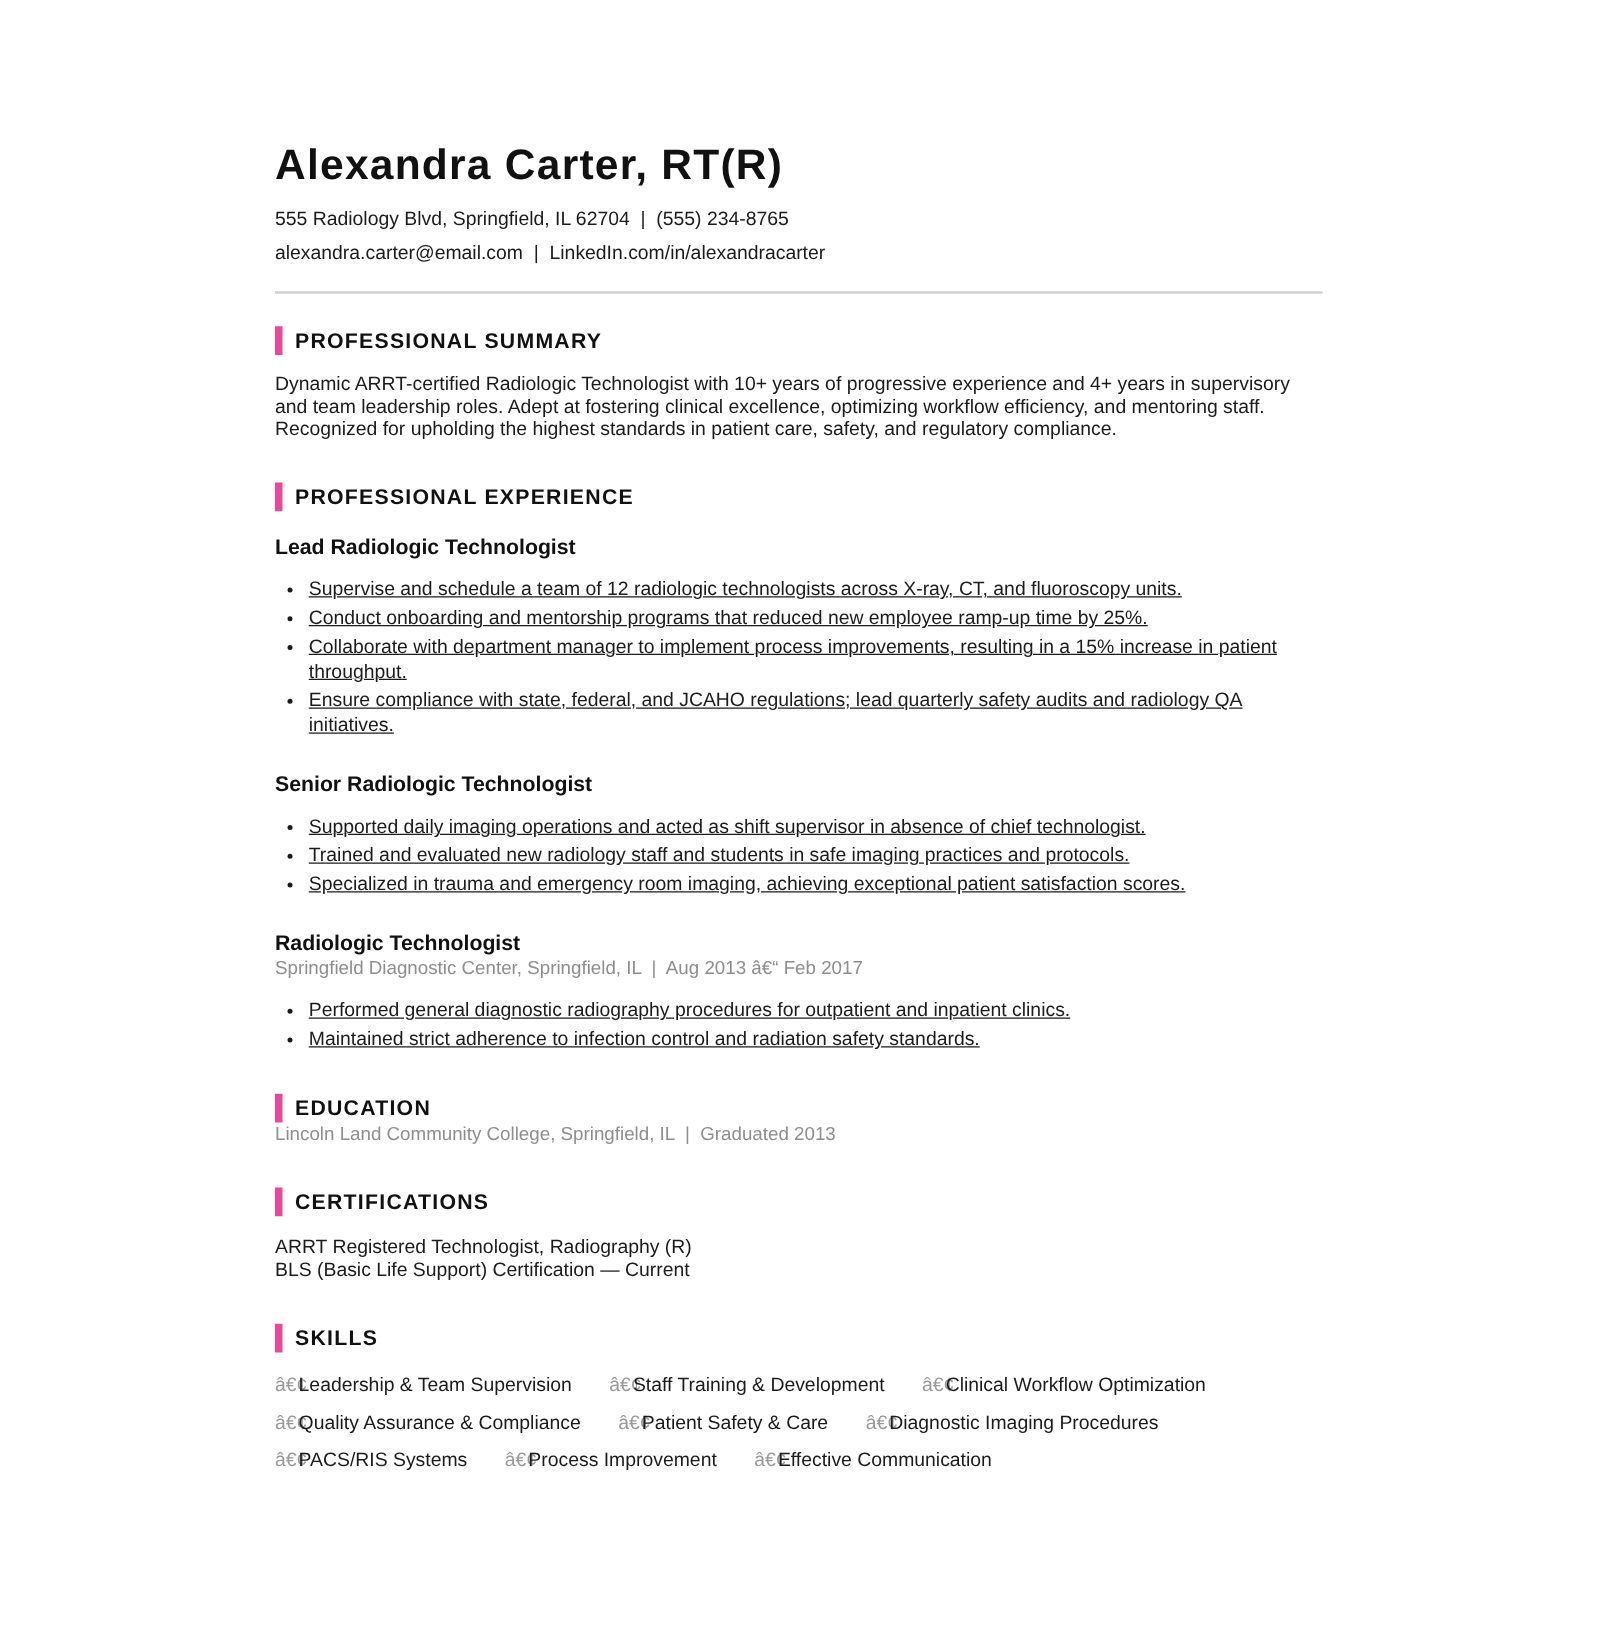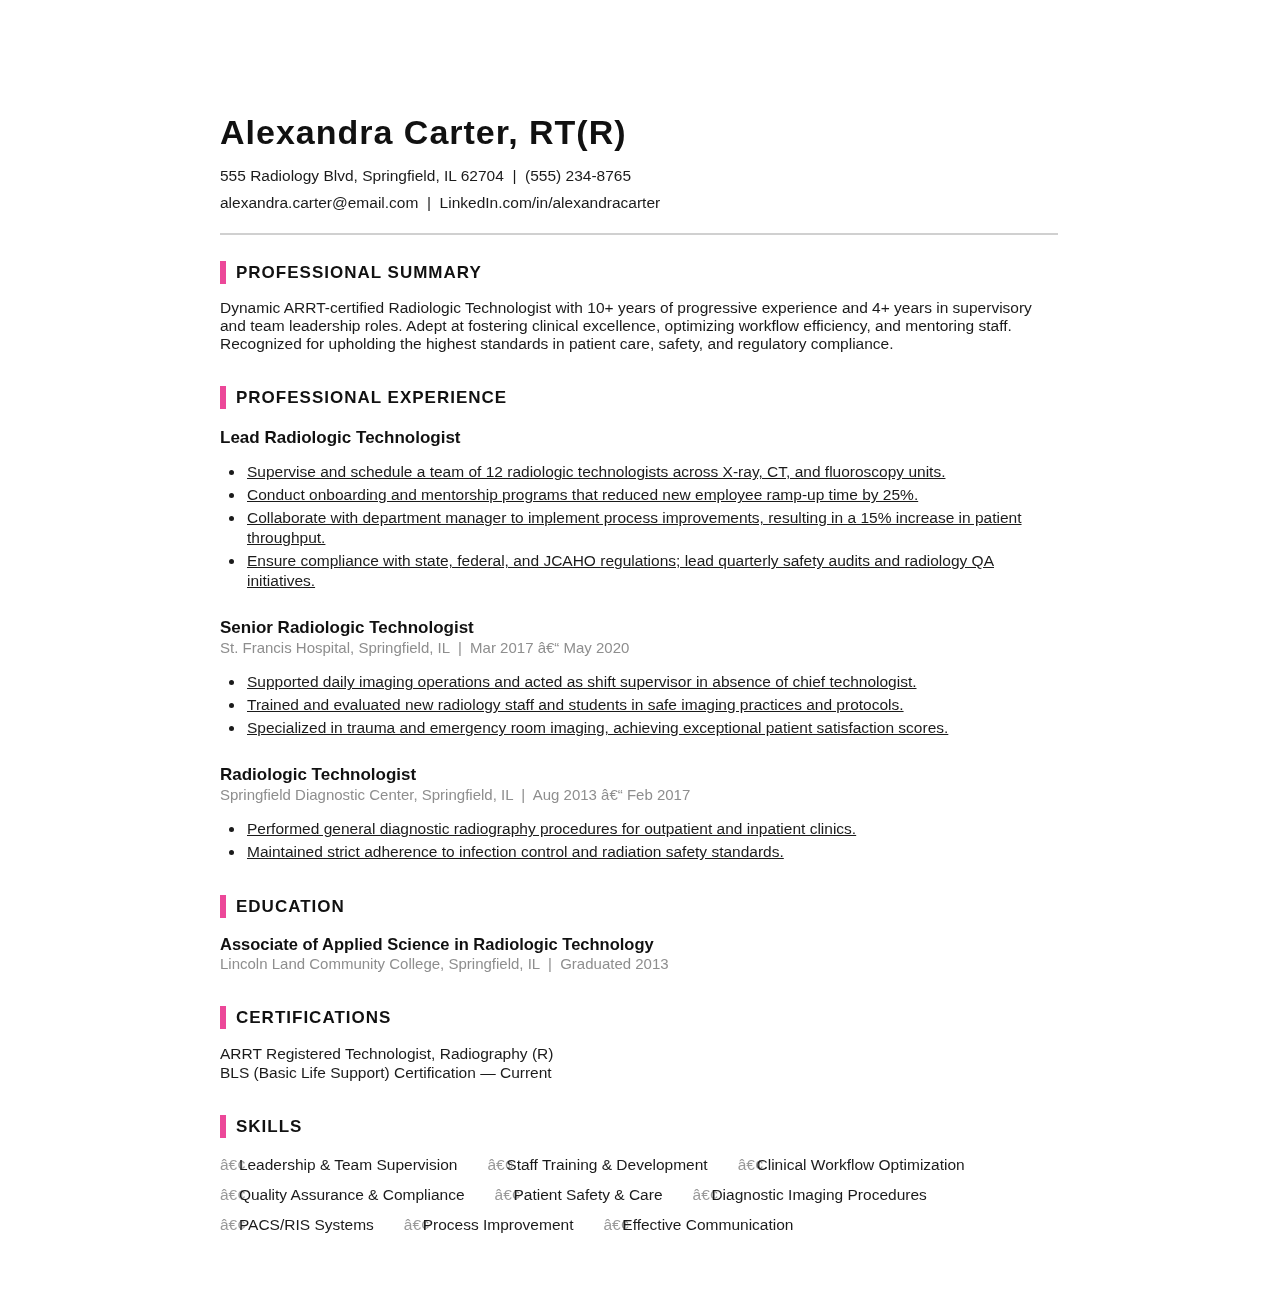--- a/index.html
+++ b/index.html
@@ -158,41 +158,39 @@
         <ul class="bullet-list">
           <li>Supervise and schedule a team of 12 radiologic technologists across X-ray, CT, and fluoroscopy units.</li>
           <li>Conduct onboarding and mentorship programs that reduced new employee ramp-up time by 25%.</li>
           <li>Collaborate with department manager to implement process improvements, resulting in a 15% increase in patient throughput.</li>
           <li>Ensure compliance with state, federal, and JCAHO regulations; lead quarterly safety audits and radiology QA initiatives.</li>
         </ul>
       </div>
 
       <div class="job">
         <h3 class="job-title">Senior Radiologic Technologist</h3>
-        <div class="job-meta">St. Francis Hospital, Springfield, IL  |  Mar 2017 â€“ May 2020</div>
         <ul class="bullet-list">
           <li>Supported daily imaging operations and acted as shift supervisor in absence of chief technologist.</li>
           <li>Trained and evaluated new radiology staff and students in safe imaging practices and protocols.</li>
           <li>Specialized in trauma and emergency room imaging, achieving exceptional patient satisfaction scores.</li>
         </ul>
       </div>
 
       <div class="job">
         <h3 class="job-title">Radiologic Technologist</h3>
         <div class="job-meta">Springfield Diagnostic Center, Springfield, IL  |  Aug 2013 â€“ Feb 2017</div>
         <ul class="bullet-list">
           <li>Performed general diagnostic radiography procedures for outpatient and inpatient clinics.</li>
           <li>Maintained strict adherence to infection control and radiation safety standards.</li>
         </ul>
       </div>
     </section>
 
     <section class="section">
       <h2 class="section-heading">EDUCATION</h2>
-      <div class="edu-degree">Associate of Applied Science in Radiologic Technology</div>
       <div class="edu-meta">Lincoln Land Community College, Springfield, IL  |  Graduated 2013</div>
     </section>
 
     <section class="section">
       <h2 class="section-heading">CERTIFICATIONS</h2>
       <div class="cert-block">
         <div class="cert-line">ARRT Registered Technologist, Radiography (R)</div>
         <div class="cert-line">BLS (Basic Life Support) Certification — Current</div>
       </div>
     </section>

